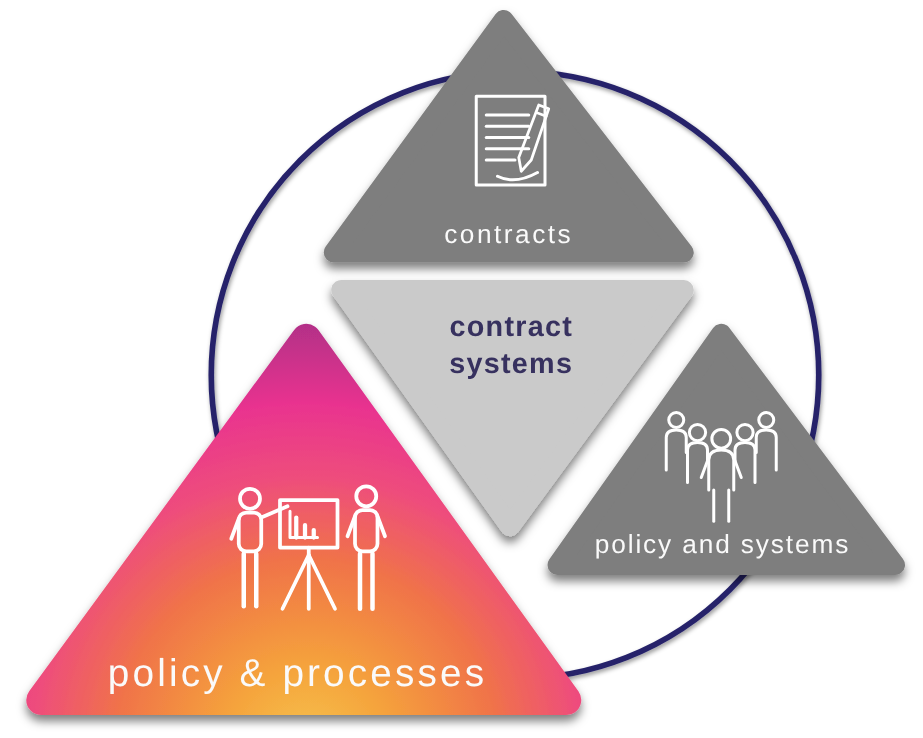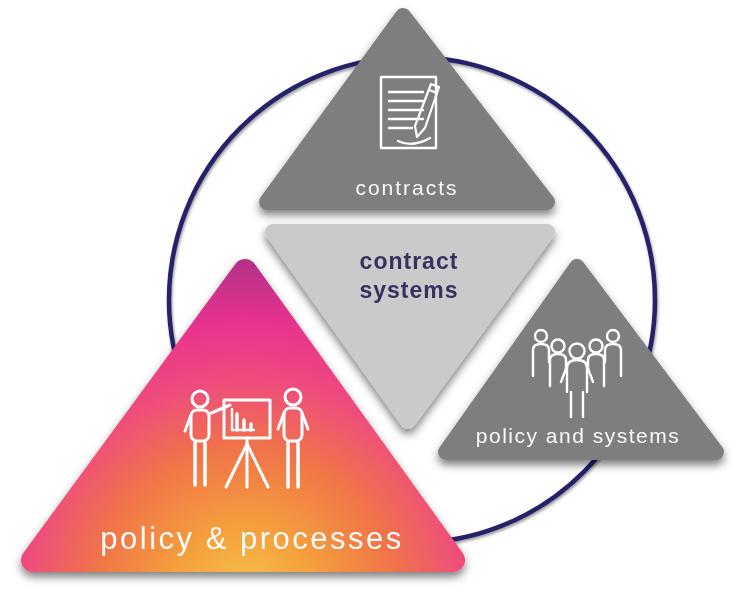--- a/index.html
+++ b/index.html
@@ -8,21 +8,21 @@
     background:#ffffff;
     font-family:"Liberation Sans", sans-serif;
   }
   #stage svg{position:absolute;left:0;top:0;}
   .label{
     position:absolute;transform:translateX(-50%);
     white-space:nowrap;color:#fafafa;text-align:center;
   }
   .label-contracts{left:407px;top:176px;font-size:21px;letter-spacing:2px;}
   .label-people{left:578px;top:424px;font-size:21px;letter-spacing:1.5px;}
-  .label-policy{left:252px;top:521px;font-size:31px;letter-spacing:2.5px;}
+  .label-policy{left:238px;top:521px;font-size:31px;letter-spacing:2.5px;}
   .label-center{
     left:409px;top:247px;color:#37315f;font-weight:bold;
     font-size:23px;line-height:29px;letter-spacing:1px;
   }
   .label-center span{display:block;}
 </style>
 </head>
 <body>
 
 <div id="stage">

